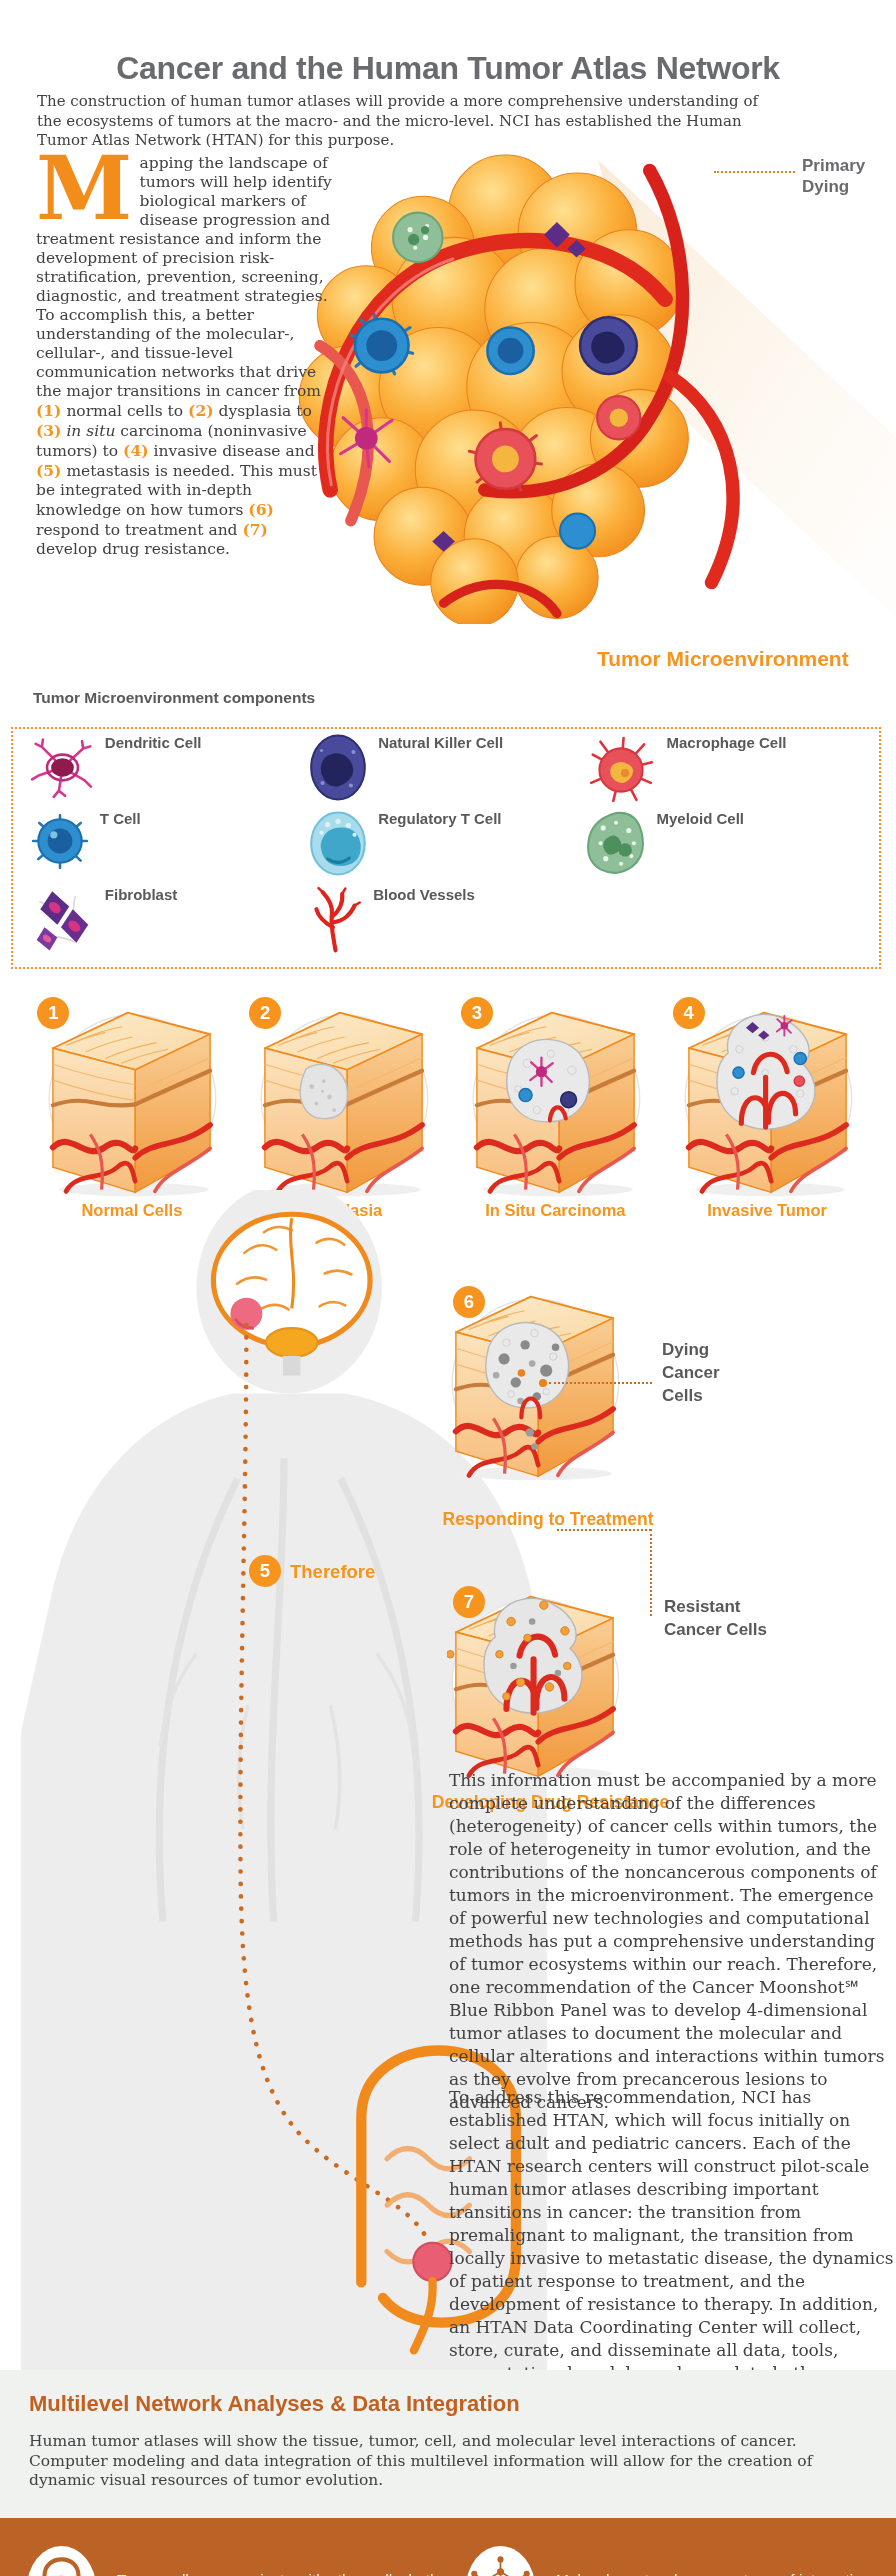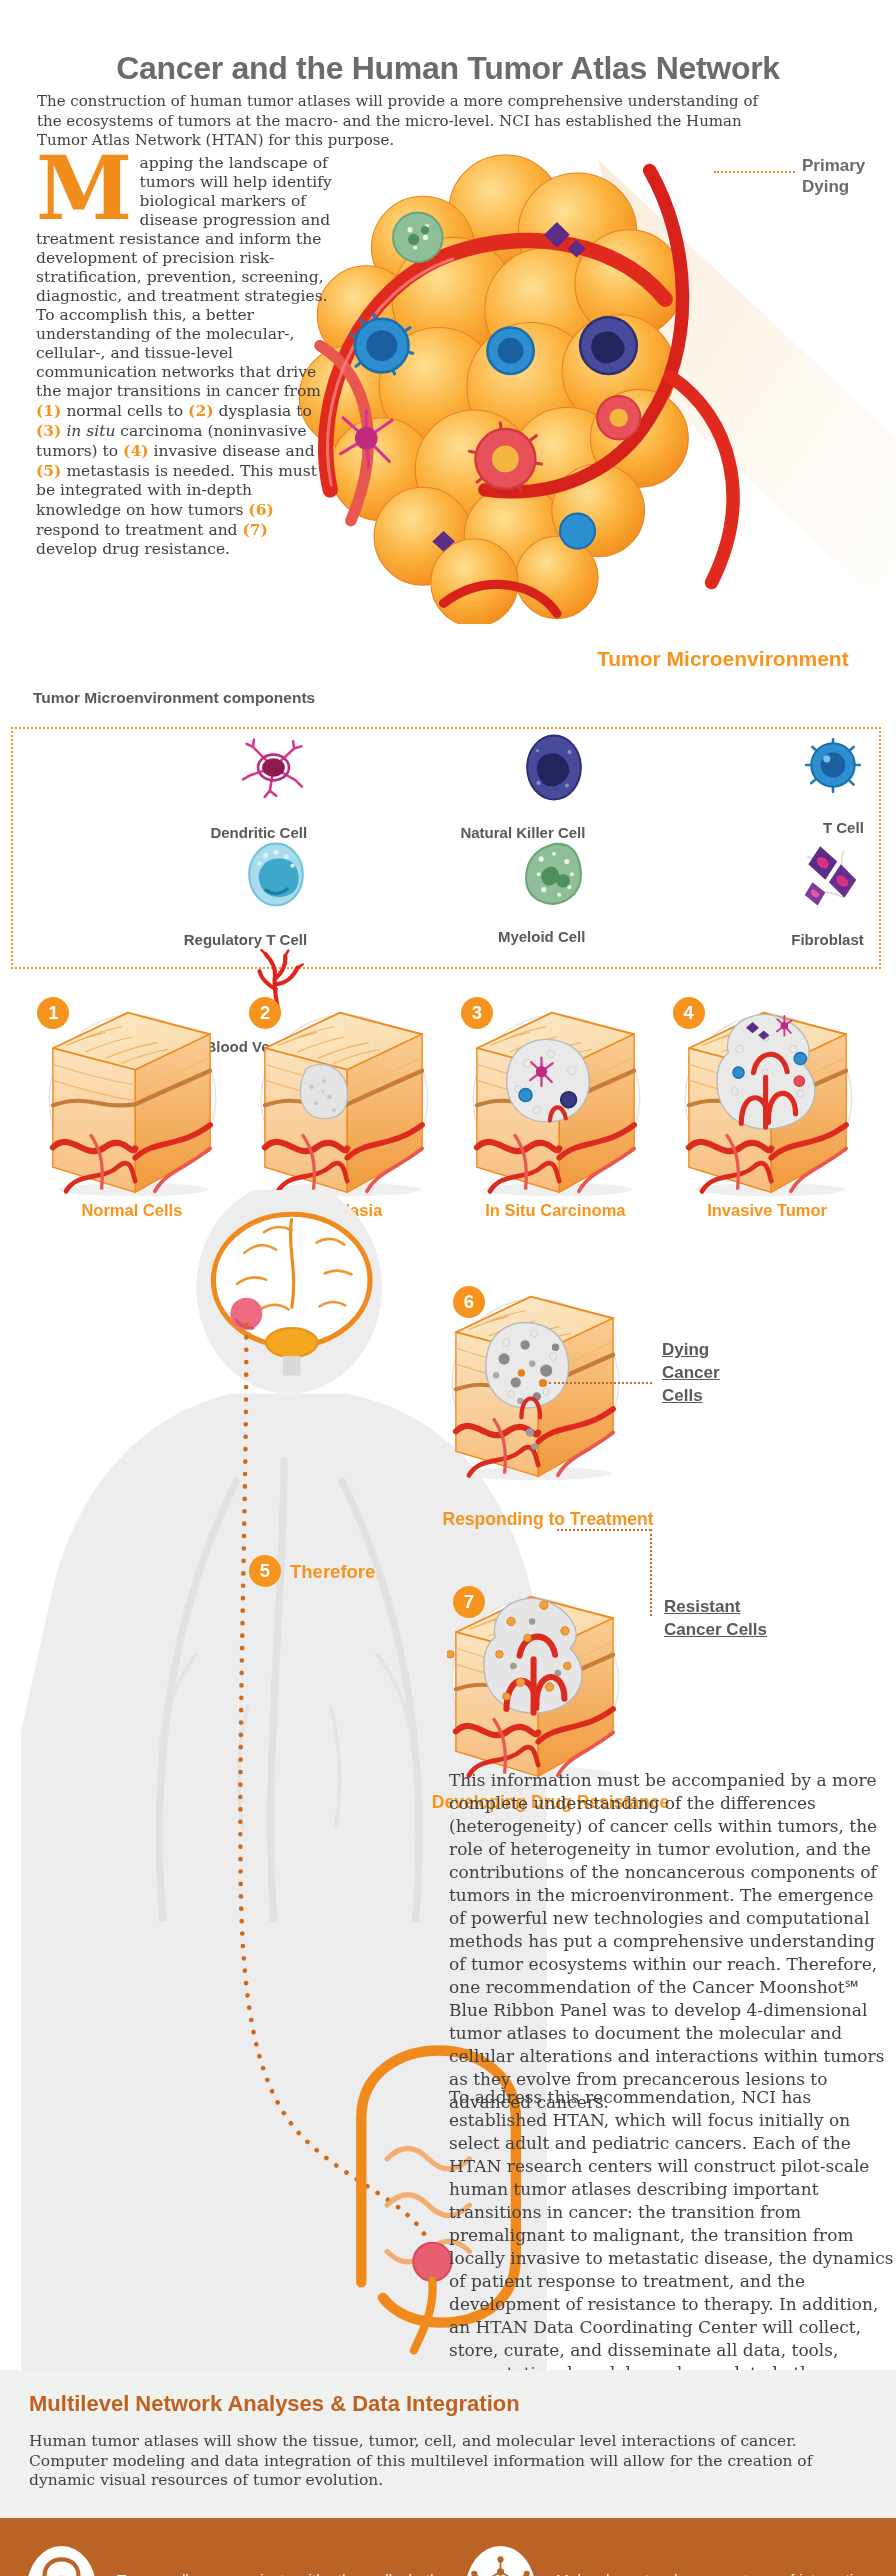--- a/index.html
+++ b/index.html
@@ -24,35 +24,35 @@
   .primary-tumor-label{left:802px;top:155px;width:88px;font-size:17px;font-weight:bold;
                        color:#6a6b6e;line-height:21px;}
   .leader{border-top:2.6px dotted #e8821e;height:0;}
   .tm-label{left:597px;top:647px;font-size:21px;font-weight:bold;color:#f7941d;}
 
   
   .components-heading{left:33px;top:689px;font-size:15.5px;font-weight:bold;color:#58595b;}
   .legend-box{left:11.3px;top:727px;width:870px;height:242px;border:2.6px dotted #f7941d;
               box-sizing:border-box;display:grid;grid-template-columns:1fr 1fr 1fr;
               grid-auto-rows:1fr;padding:5.2px 15.5px;}
-  .legend-item{display:flex;align-items:flex-end;gap:23px;flex-direction:column;}
+  .legend-item{display:flex;align-items:flex-start;gap:9px;}
   .legend-item .lbl{font-size:15px;font-weight:bold;color:#58595b;}
   .legend-item svg{flex:0 0 auto;}
 
   
   .stages{left:26px;top:993px;width:847px;display:grid;grid-template-columns:repeat(4,1fr);}
   .stage-card{position:relative;text-align:center;}
   .badge{position:absolute;width:32px;height:32px;border-radius:50%;background:#f7941d;
          color:#fff;font-weight:bold;font-size:18.5px;line-height:32px;text-align:center;z-index:3;}
   .stage-card .badge{left:11.3px;top:4.1px;}
   .stage-label{margin-top:2.1px;font-size:16.5px;font-weight:bold;color:#f7941d;}
 
   
   .t-label{font-size:17.5px;font-weight:bold;color:#f7941d;text-align:center;}
-  .annotation{font-size:17px;font-weight:bold;color:#58595b;line-height:23px;text-decoration:underline;}
+  .annotation{font-size:17px;font-weight:bold;color:#58595b;line-height:23px;}
   .dot-leader-h{border-top:2.1px dotted #ce6a1e;height:0;}
   .dot-leader-v{border-left:2.1px dotted #ce6a1e;width:0;}
   .orange-dot{width:7.7px;height:7.7px;border-radius:50%;background:#e8821e;}
 
   
   .bodytext{font-size:17px;line-height:23px;color:#414042;margin-left:27px;}
 
   
   .multilevel{left:0;top:2370px;width:896px;height:148px;background:#f0f2f0;}
   .ml-heading{left:29px;top:2391px;font-size:22px;font-weight:bold;color:#c2601f;}
@@ -326,20 +326,31 @@
       <g fill="#8c8cd0">
           <circle cx="30" cy="95" r="4"></circle>
           <circle cx="85" cy="100" r="4"></circle>
           <circle cx="90" cy="35" r="4"></circle>
           <circle cx="28" cy="32" r="3"></circle>
         </g>
     </svg>
     <span class="lbl">Natural Killer Cell</span>
   </div>
   <div class="legend-item">
+    <svg width="72" height="72" viewBox="0 0 140 140">
+      <g stroke="#e0313c" stroke-width="5" stroke-linecap="round">
+        <path d="M70,70 L15,40 M70,70 L30,15 M70,70 L75,8 M70,70 L115,20 M70,70 L130,55 M70,70 L128,95 M70,70 L100,128 M70,70 L55,130 M70,70 L12,95"></path>
+      </g>
+      <circle cx="70" cy="70" r="42" fill="#e8505a" stroke="#d43840" stroke-width="4"></circle>
+      <path d="M52,62 q16,-14 34,-2 q14,10 2,26 q-14,16 -30,4 q-14,-12 -6,-28" fill="#f4b63f"></path>
+      <circle cx="78" cy="76" r="8" fill="#e98b2d"></circle>
+    </svg>
+    <span class="lbl">Macrophage Cell</span>
+  </div>
+  <div class="legend-item">
     <svg width="62" height="62" viewBox="0 0 120 120">
       <g stroke="#2577b6" stroke-width="5" stroke-linecap="round">
         <path d="M60,60 L20,25 M60,60 L60,10 M60,60 L100,25 M60,60 L112,60 M60,60 L100,98 M60,60 L60,112 M60,60 L18,95 M60,60 L8,60"></path>
       </g>
       <circle cx="60" cy="60" r="42" fill="#2e8fd0" stroke="#1a6fae" stroke-width="4"></circle>
       <circle cx="60" cy="60" r="24" fill="#1a5fa0"></circle>
       <circle cx="48" cy="48" r="7" fill="#7cc3e8"></circle>
     </svg>
     <span class="lbl">T Cell</span>
   </div>

